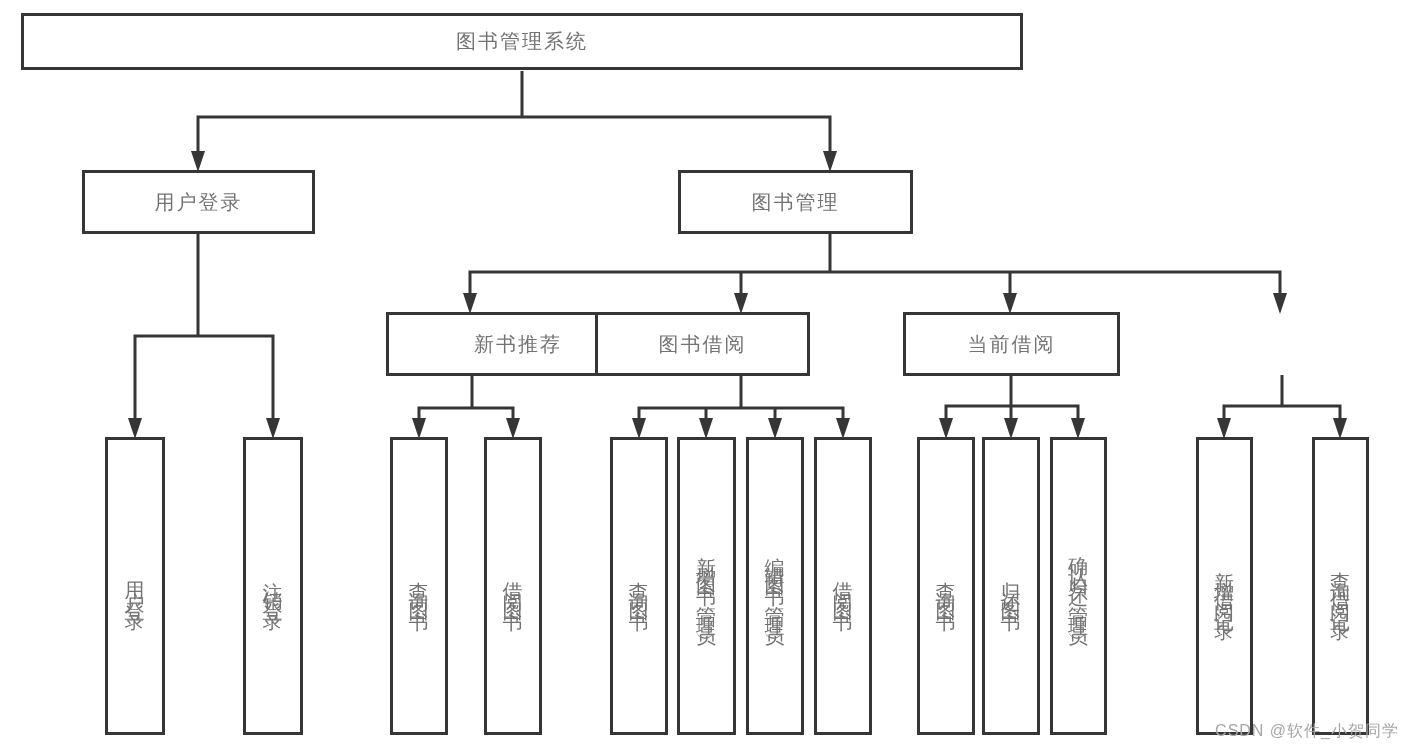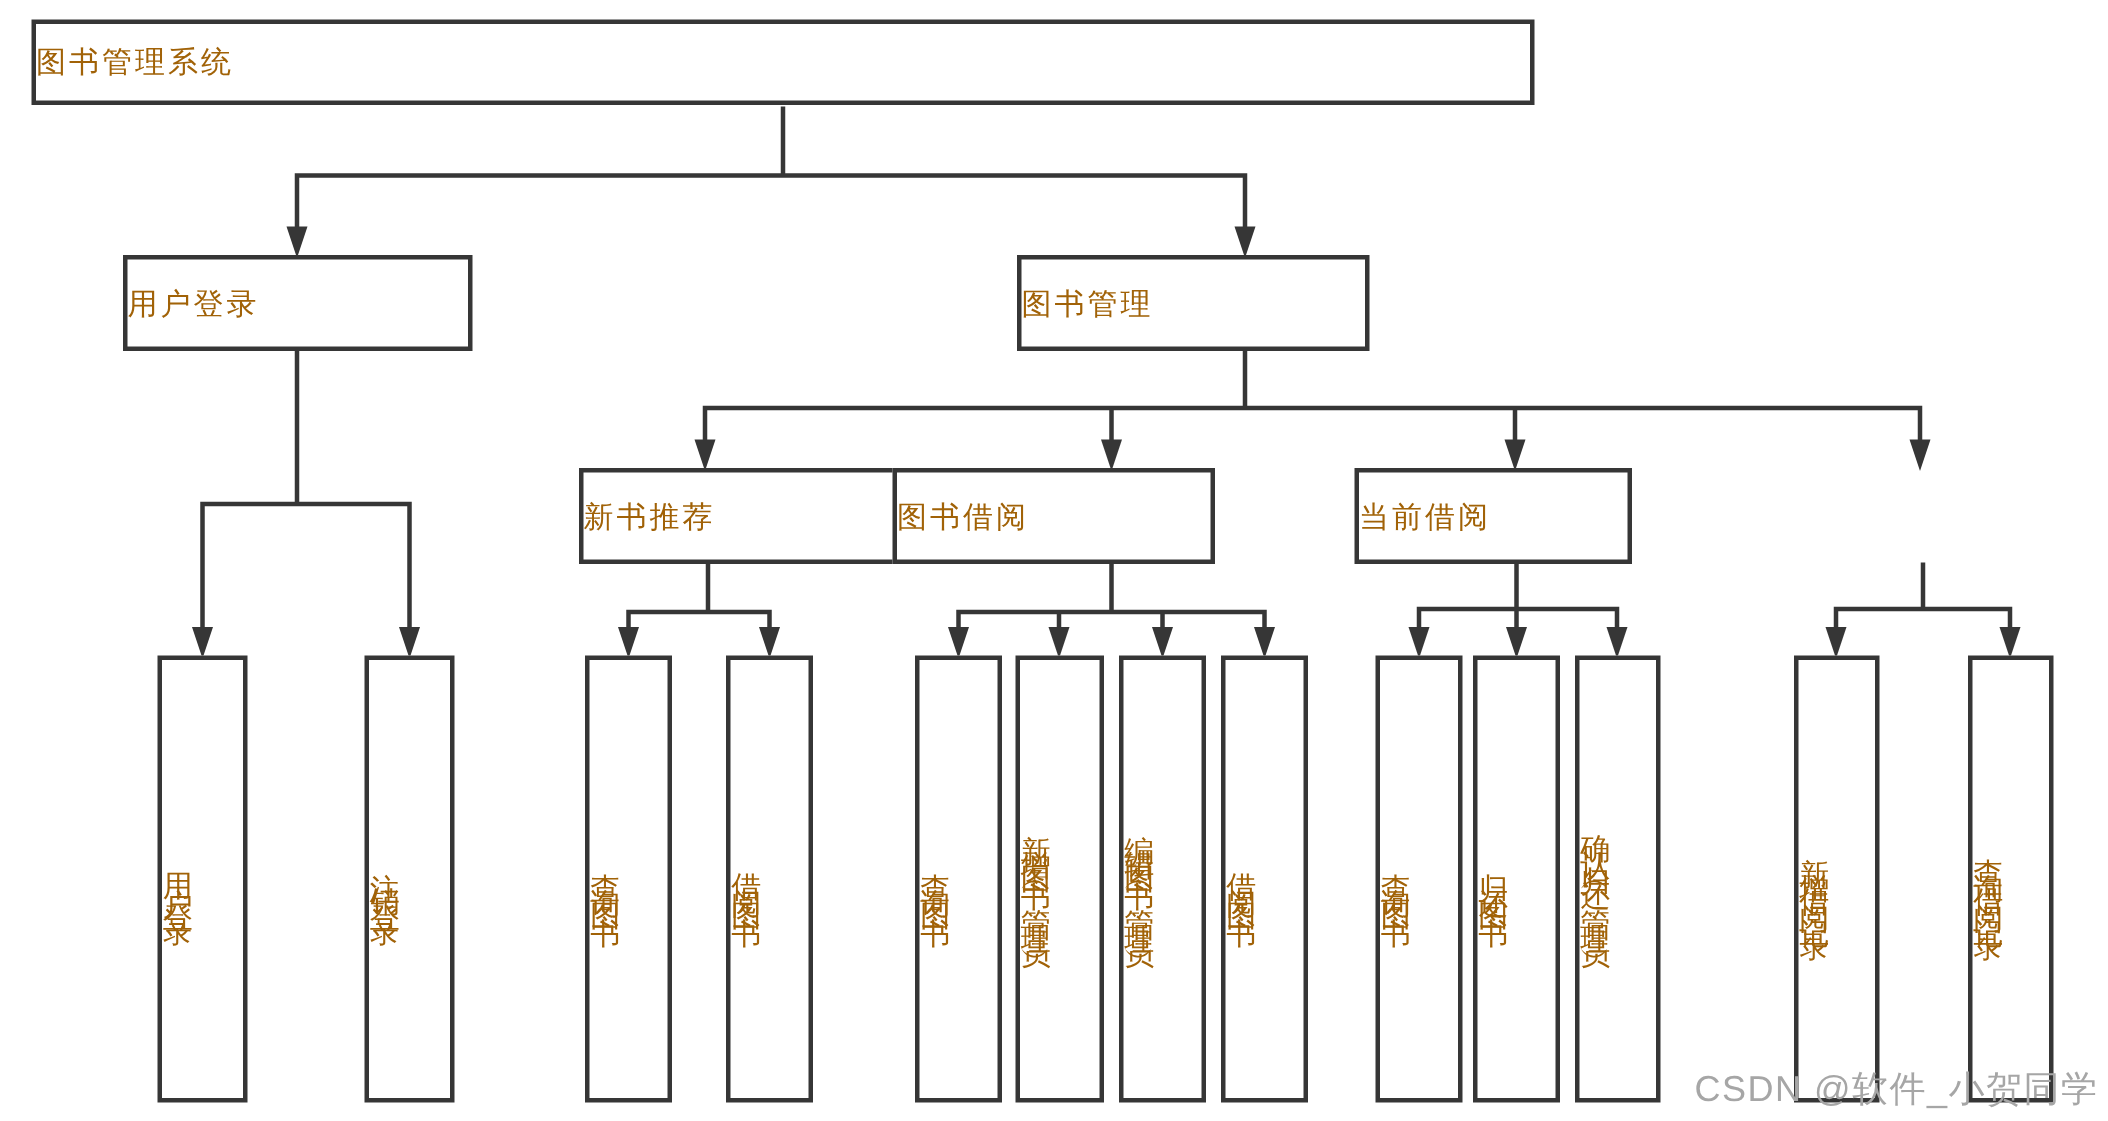--- a/index.html
+++ b/index.html
@@ -21,43 +21,44 @@
     top: 0;
     width: 1405px;
     height: 747px;
     z-index: 1;
   }
   .node {
     position: absolute;
     box-sizing: border-box;
     border: 3px solid #363636;
     background: #ffffff;
-    color: #a16207;
+    color: #737373;
     display: flex;
     align-items: center;
+    justify-content: center;
     z-index: 2;
   }
   .hnode {
     font-size: 20px;
     letter-spacing: 2px;
     white-space: nowrap;
   }
   .vnode span {
     writing-mode: vertical-rl;
     text-orientation: mixed;
     font-size: 20px;
     letter-spacing: 10px;
     line-height: 1;
     white-space: nowrap;
   }
   .watermark {
     position: absolute;
     right: 6px;
     bottom: 5px;
-    font-size: 24px;
+    font-size: 16px;
     color: #a6a6a6;
     letter-spacing: 1px;
     z-index: 3;
     white-space: nowrap;
   }
 </style>
 </head>
 <body>
 
 <div class="canvas">
@@ -122,21 +123,21 @@
   <div class="node hnode" style="left:678px; top:170px; width:235px; height:64px;">
     <span>图书管理</span>
   </div>
 
   <div class="node hnode" style="left:362px; top:312px; width:264px; height:64px;margin-left:24px;">
     <span>新书推荐</span>
   </div>
   <div class="node hnode" style="left:595px; top:312px; width:215px; height:64px;">
     <span>图书借阅</span>
   </div>
-  <div class="node hnode" style="left:903px; top:312px; width:185px; height:64px;">
+  <div class="node hnode" style="left:903px; top:312px; width:217px; height:64px;">
     <span>当前借阅</span>
   </div>
 
   <div class="node vnode" style="left:105px; top:437px; width:60px; height:298px;">
     <span>用户登录</span>
   </div>
   <div class="node vnode" style="left:243px; top:437px; width:60px; height:298px;">
     <span>注销登录</span>
   </div>
   <div class="node vnode" style="left:390px; top:437px; width:58px; height:298px;">

